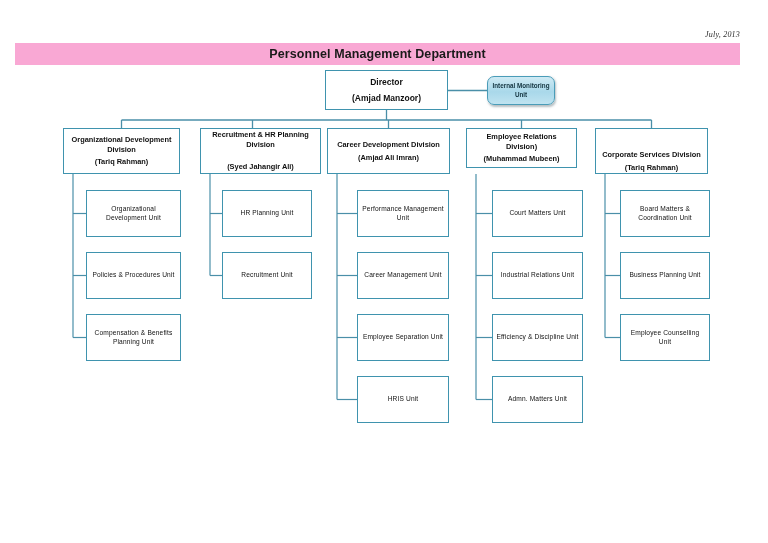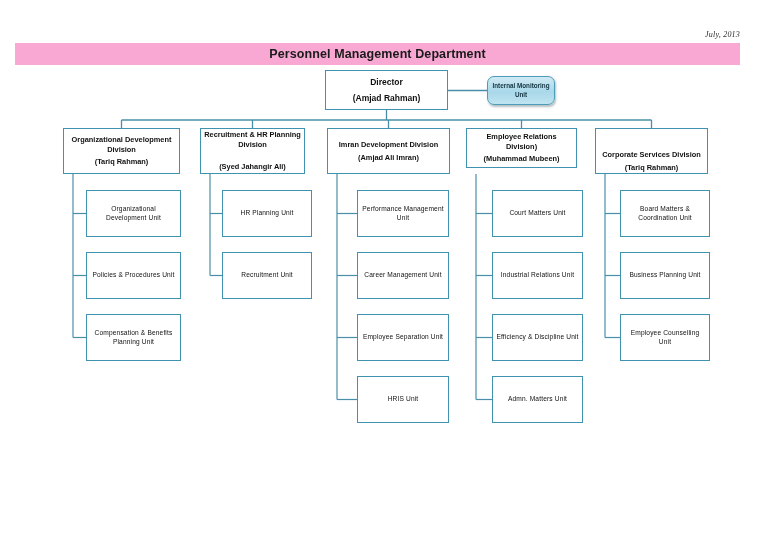--- a/index.html
+++ b/index.html
@@ -146,53 +146,53 @@
       <line x1="476" y1="174" x2="476" y2="399.5" stroke="#4a8fa8" stroke-width="1.2"></line>
       <line x1="651.5" y1="120" x2="651.5" y2="128" stroke="#4a8fa8" stroke-width="1.3"></line>
       <line x1="605" y1="213.5" x2="620" y2="213.5" stroke="#4a8fa8" stroke-width="1.2"></line>
       <line x1="605" y1="275.5" x2="620" y2="275.5" stroke="#4a8fa8" stroke-width="1.2"></line>
       <line x1="605" y1="337.5" x2="620" y2="337.5" stroke="#4a8fa8" stroke-width="1.2"></line>
       <line x1="605" y1="174" x2="605" y2="337.5" stroke="#4a8fa8" stroke-width="1.2"></line>
     </svg>
 
   <div class="node director" style="left:325px; top:70px; width:123px; height:40px;">
     <span class="lbl">Director</span>
-    <span class="lbl">(Amjad Rahman)</span>
+    <span class="lbl">(Amjad Manzoor)</span>
   </div>
 
   <div class="node monitoring" style="left:487px; top:76px; width:68px; height:29px;">
     <span class="lbl">Internal Monitoring Unit</span>
   </div>
 
   <div id="tree-layer">
       <div class="node division" style="left: 63px; top: 128px; width: 117px; height: 46px; flex-direction: column;">
         <span class="lbl">Organizational Development Division</span>
         <span class="lbl" style="margin-top: 3px;">(Tariq Rahman)</span>
       </div>
       <div class="node unit" style="left: 86px; top: 190px; width: 95px; height: 47px;">
         <span class="lbl">Organizational Development Unit</span>
       </div>
       <div class="node unit" style="left: 86px; top: 252px; width: 95px; height: 47px;">
         <span class="lbl">Policies &amp; Procedures Unit</span>
       </div>
       <div class="node unit" style="left: 86px; top: 314px; width: 95px; height: 47px;">
         <span class="lbl">Compensation &amp; Benefits Planning Unit</span>
       </div>
-      <div class="node division" style="left: 200px; top: 128px; width: 105px; height: 46px; flex-direction: column;">
+      <div class="node division" style="left: 200px; top: 128px; width: 121px; height: 46px; flex-direction: column;">
         <span class="lbl">Recruitment &amp; HR Planning Division</span>
         <span class="lbl" style="margin-top: 12px;">(Syed Jahangir Ali)</span>
       </div>
       <div class="node unit" style="left: 222px; top: 190px; width: 90px; height: 47px;">
         <span class="lbl">HR Planning Unit</span>
       </div>
       <div class="node unit" style="left: 222px; top: 252px; width: 90px; height: 47px;">
         <span class="lbl">Recruitment Unit</span>
       </div>
       <div class="node division" style="left: 327px; top: 128px; width: 123px; height: 46px; flex-direction: column;">
-        <span class="lbl">Imran Development Division</span>
+        <span class="lbl">Career Development Division</span>
         <span class="lbl" style="margin-top: 3px;">(Amjad Ali Imran)</span>
       </div>
       <div class="node unit" style="left: 357px; top: 190px; width: 92px; height: 47px;">
         <span class="lbl">Performance Management Unit</span>
       </div>
       <div class="node unit" style="left: 357px; top: 252px; width: 92px; height: 47px;">
         <span class="lbl">Career Management Unit</span>
       </div>
       <div class="node unit" style="left: 357px; top: 314px; width: 92px; height: 47px;">
         <span class="lbl">Employee Separation Unit</span>

